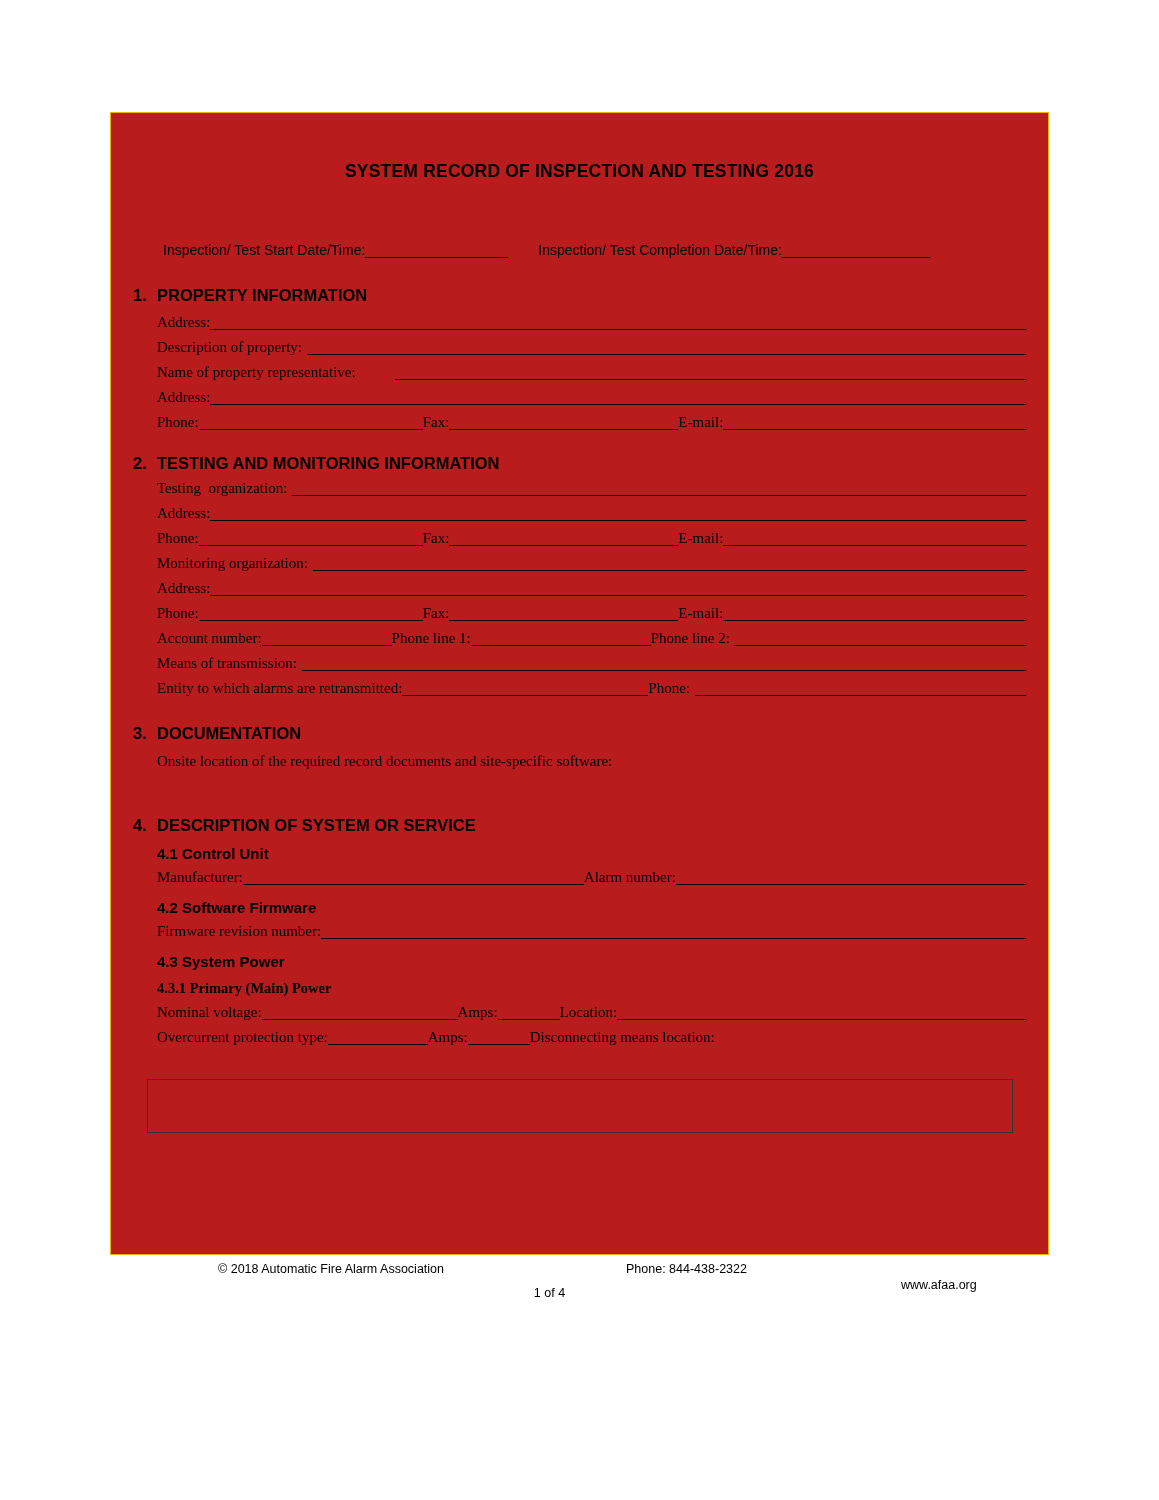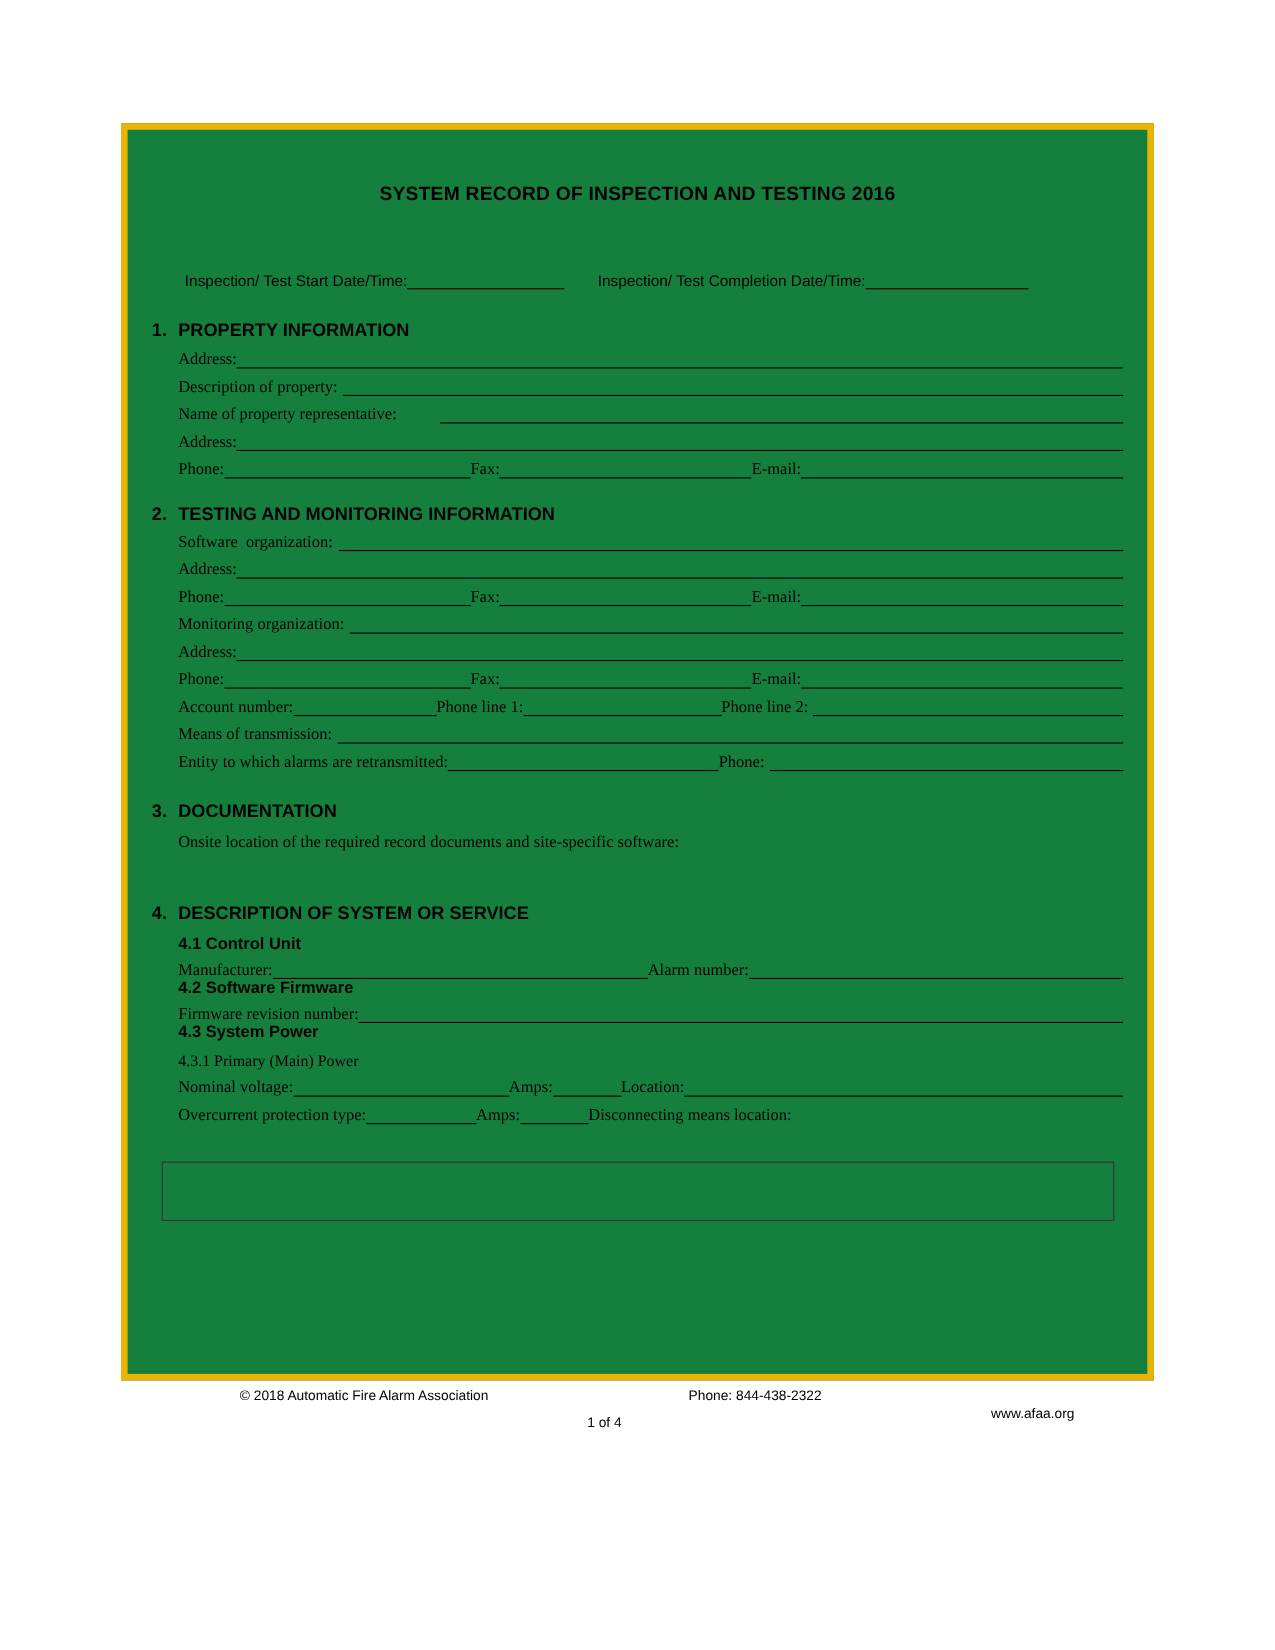--- a/index.html
+++ b/index.html
@@ -15,23 +15,23 @@
     position: relative;
     overflow: hidden;
   }
 
   .page {
     position: absolute;
     left: 110px;
     top: 112px;
     width: 939px;
     height: 1143px;
-    border: 6px solid #eab308;
+    border: 1px solid #eab308;
     box-sizing: border-box;
-    background: #15803d;
+    background: #b91c1c;
   }
 
   .inner {
     position: absolute;
     left: 0;
     top: 0;
     right: 0;
     bottom: 0;
     padding: 0;
   }
@@ -78,21 +78,21 @@
   .sec .txt { white-space: nowrap; }
 
   .subsec {
     font-family: "Liberation Sans", sans-serif;
     font-weight: bold;
     font-size: 15px;
     padding-left: 46px;
   }
   .subsec-serif {
     font-family: "Liberation Serif", serif;
-    font-weight: normal;
+    font-weight: bold;
     font-size: 14.5px;
     padding-left: 46px;
   }
 
   
   .field {
     font-family: "Liberation Serif", serif;
     font-size: 15px;
     padding-left: 46px;
     display: flex;
@@ -136,21 +136,21 @@
   .footer-line1 {
     position: relative;
     height: 18px;
   }
   .f-copy { position: absolute; left: 108px; top: 0; white-space: nowrap; }
   .f-phone { position: absolute; left: 516px; top: 0; white-space: nowrap; }
   .f-web { position: absolute; left: 791px; top: 16px; white-space: nowrap; }
   .f-page { text-align: center; margin-top: 6px; padding-right: 60px; }
   .mt8 { margin-top: 8px; }
   .mt10 { margin-top: 10px; }
-  .mt14 { }
+  .mt14 { margin-top: 14px; }
   .mt24 { margin-top: 24px; }
   .mt28 { margin-top: 28px; }
   .mt34 { margin-top: 34px; }
   .mt46 { margin-top: 46px; }
 </style>
 </head>
 <body>
 
 <div class="page">
   <div class="inner">
@@ -199,21 +199,21 @@
       <span class="lbl">E-mail:</span>
       <span class="rule grow"></span>
     </div>
 
     <div class="sec mt24">
       <span class="num">2.</span>
       <span class="txt">TESTING AND MONITORING INFORMATION</span>
     </div>
 
     <div class="field mt8" style="padding-right:22px;">
-      <span class="lbl">Software  organization:</span>
+      <span class="lbl">Testing  organization:</span>
       <span class="rule grow" style="margin-left:5px;"></span>
     </div>
 
     <div class="field mt10" style="padding-right:22px;">
       <span class="lbl">Address:</span>
       <span class="rule grow"></span>
     </div>
 
     <div class="field mt10" style="padding-right:22px;">
       <span class="lbl">Phone:</span>

